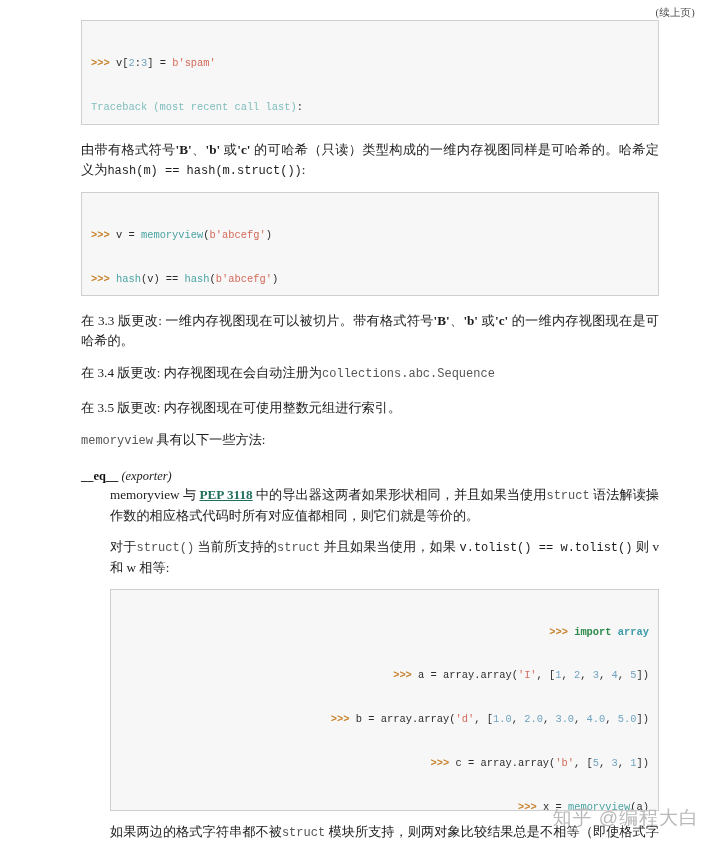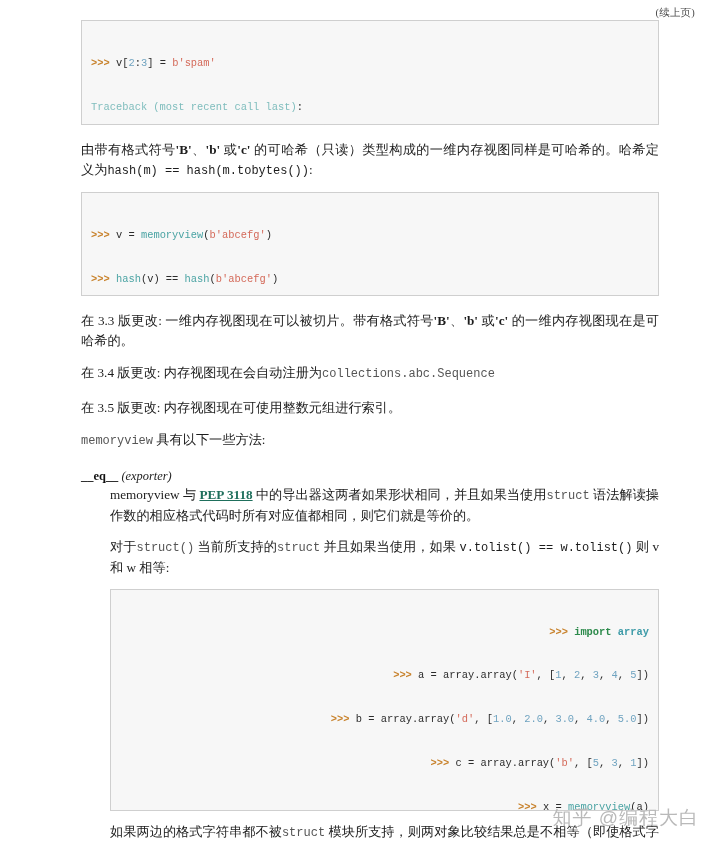--- a/index.html
+++ b/index.html
@@ -149,21 +149,21 @@
       <span class="ln"><span class="tk-trace">Traceback (most recent call last)</span><span class="tk-plain">:</span></span>
       
       
       
       
       
     </div>
 
     <div class="spacer-15"></div>
 
-    <p class="para"><span>由带有格式符号</span><span class="lit">'B'</span><span>、</span><span class="lit">'b'</span><span> 或</span><span class="lit">'c'</span><span> 的可哈希（只读）类型构成的一维内存视图同样是可哈希的。哈希定义为</span><span class="mono">hash(m) == hash(m.tobytes())</span><span>:</span></p>
+    <p class="para"><span>由带有格式符号</span><span class="lit">'B'</span><span>、</span><span class="lit">'b'</span><span> 或</span><span class="lit">'c'</span><span> 的可哈希（只读）类型构成的一维内存视图同样是可哈希的。哈希定义为</span><span class="mono">hash(m) == hash(m.struct())</span><span>:</span></p>
 
     <div class="spacer-11"></div>
 
     <div class="codeblock" style="height:104px;">
       <span class="ln"><span class="tk-prompt">&gt;&gt;&gt;</span> <span class="tk-plain">v = </span><span class="tk-fn">memoryview</span><span class="tk-plain">(</span><span class="tk-str">b'abcefg'</span><span class="tk-plain">)</span></span>
       <span class="ln"><span class="tk-prompt">&gt;&gt;&gt;</span> <span class="tk-fn">hash</span><span class="tk-plain">(v) == </span><span class="tk-fn">hash</span><span class="tk-plain">(</span><span class="tk-str">b'abcefg'</span><span class="tk-plain">)</span></span>
       
       
       
       

